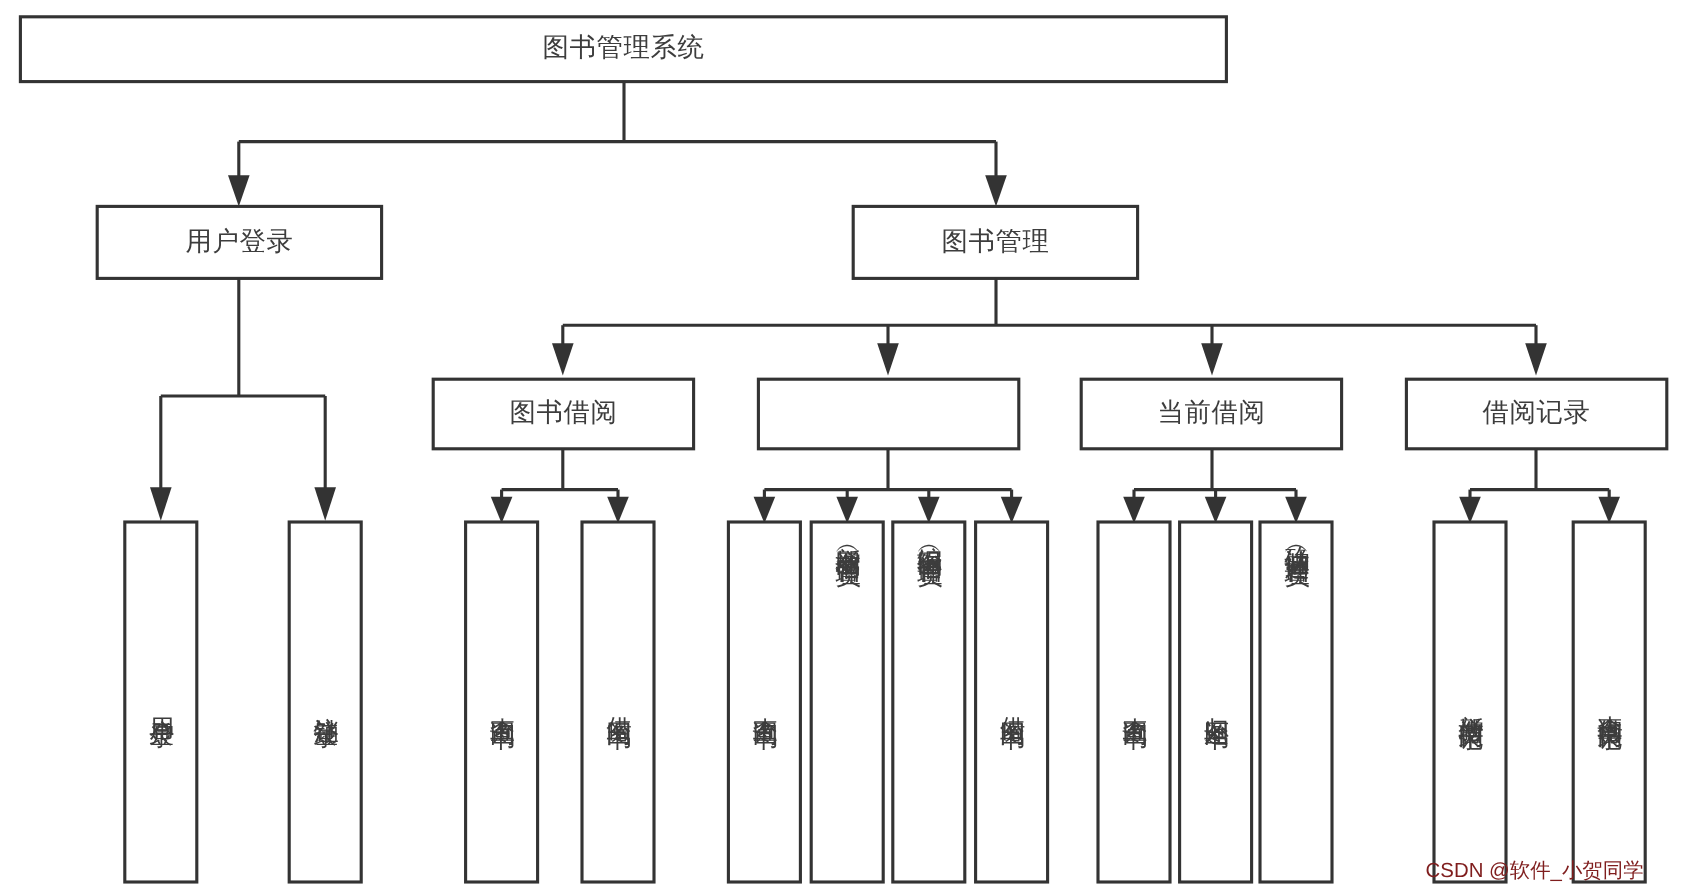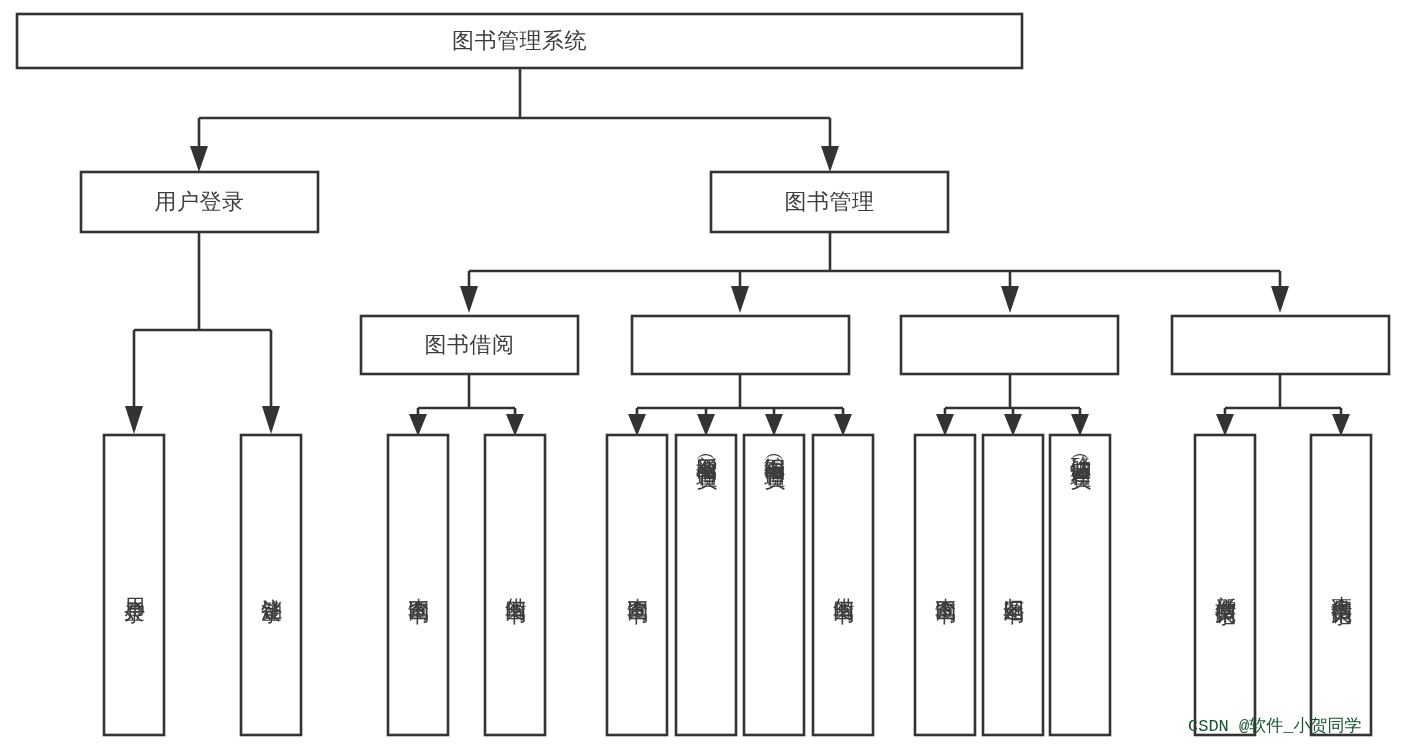--- a/index.html
+++ b/index.html
@@ -69,23 +69,23 @@
   .node-label-v.top-aligned {
     justify-content: flex-start;
     padding-top: 4px;
     box-sizing: border-box;
   }
   .watermark {
     position: absolute;
     left: 1188px;
     top: 714px;
     font-size: 17px;
-    color: #14532d;
+    color: #7f1d1d;
     white-space: nowrap;
-    font-family: Liberation Mono, monospace;
+    font-family: Liberation Sans, sans-serif;
   }
 </style>
 </head>
 <body>
 
 <div id="diagram-root">
 
   <svg class="diagram-svg" viewBox="0 0 1405 747">
 
     <rect class="node-box" x="17" y="14" width="1005" height="54"></rect>
@@ -176,20 +176,22 @@
     <rect class="node-box" x="1195" y="435" width="60" height="300"></rect>
     <rect class="node-box" x="1311" y="435" width="60" height="300"></rect>
   </svg>
 
   <div class="node-label-h" style="left:17px; top:14px; width:1005px; height:54px;">图书管理系统</div>
 
   <div class="node-label-h" style="left:81px; top:172px; width:237px; height:60px;">用户登录</div>
   <div class="node-label-h" style="left:711px; top:172px; width:237px; height:60px;">图书管理</div>
 
   <div class="node-label-h" style="left:361px; top:316px; width:217px; height:58px;">图书借阅</div>
+  <div class="node-label-h" style="left:901px; top:316px; width:217px; height:58px;">当前借阅</div>
+  <div class="node-label-h" style="left:1172px; top:316px; width:217px; height:58px;">借阅记录</div>
 
   <div class="node-label-v" style="left:104px; top:435px; width:60px; height:300px;">用户登录</div>
   <div class="node-label-v" style="left:241px; top:435px; width:60px; height:300px;">注销登录</div>
 
   <div class="node-label-v" style="left:388px; top:435px; width:60px; height:300px;">查询图书</div>
   <div class="node-label-v" style="left:485px; top:435px; width:60px; height:300px;">借阅图书</div>
 
   <div class="node-label-v" style="left:607px; top:435px; width:60px; height:300px;">查询图书</div>
   <div class="node-label-v top-aligned" style="left:676px; top:435px; width:60px; height:300px;">新增图书（管理员）</div>
   <div class="node-label-v top-aligned" style="left:744px; top:435px; width:60px; height:300px;">编辑图书（管理员）</div>

